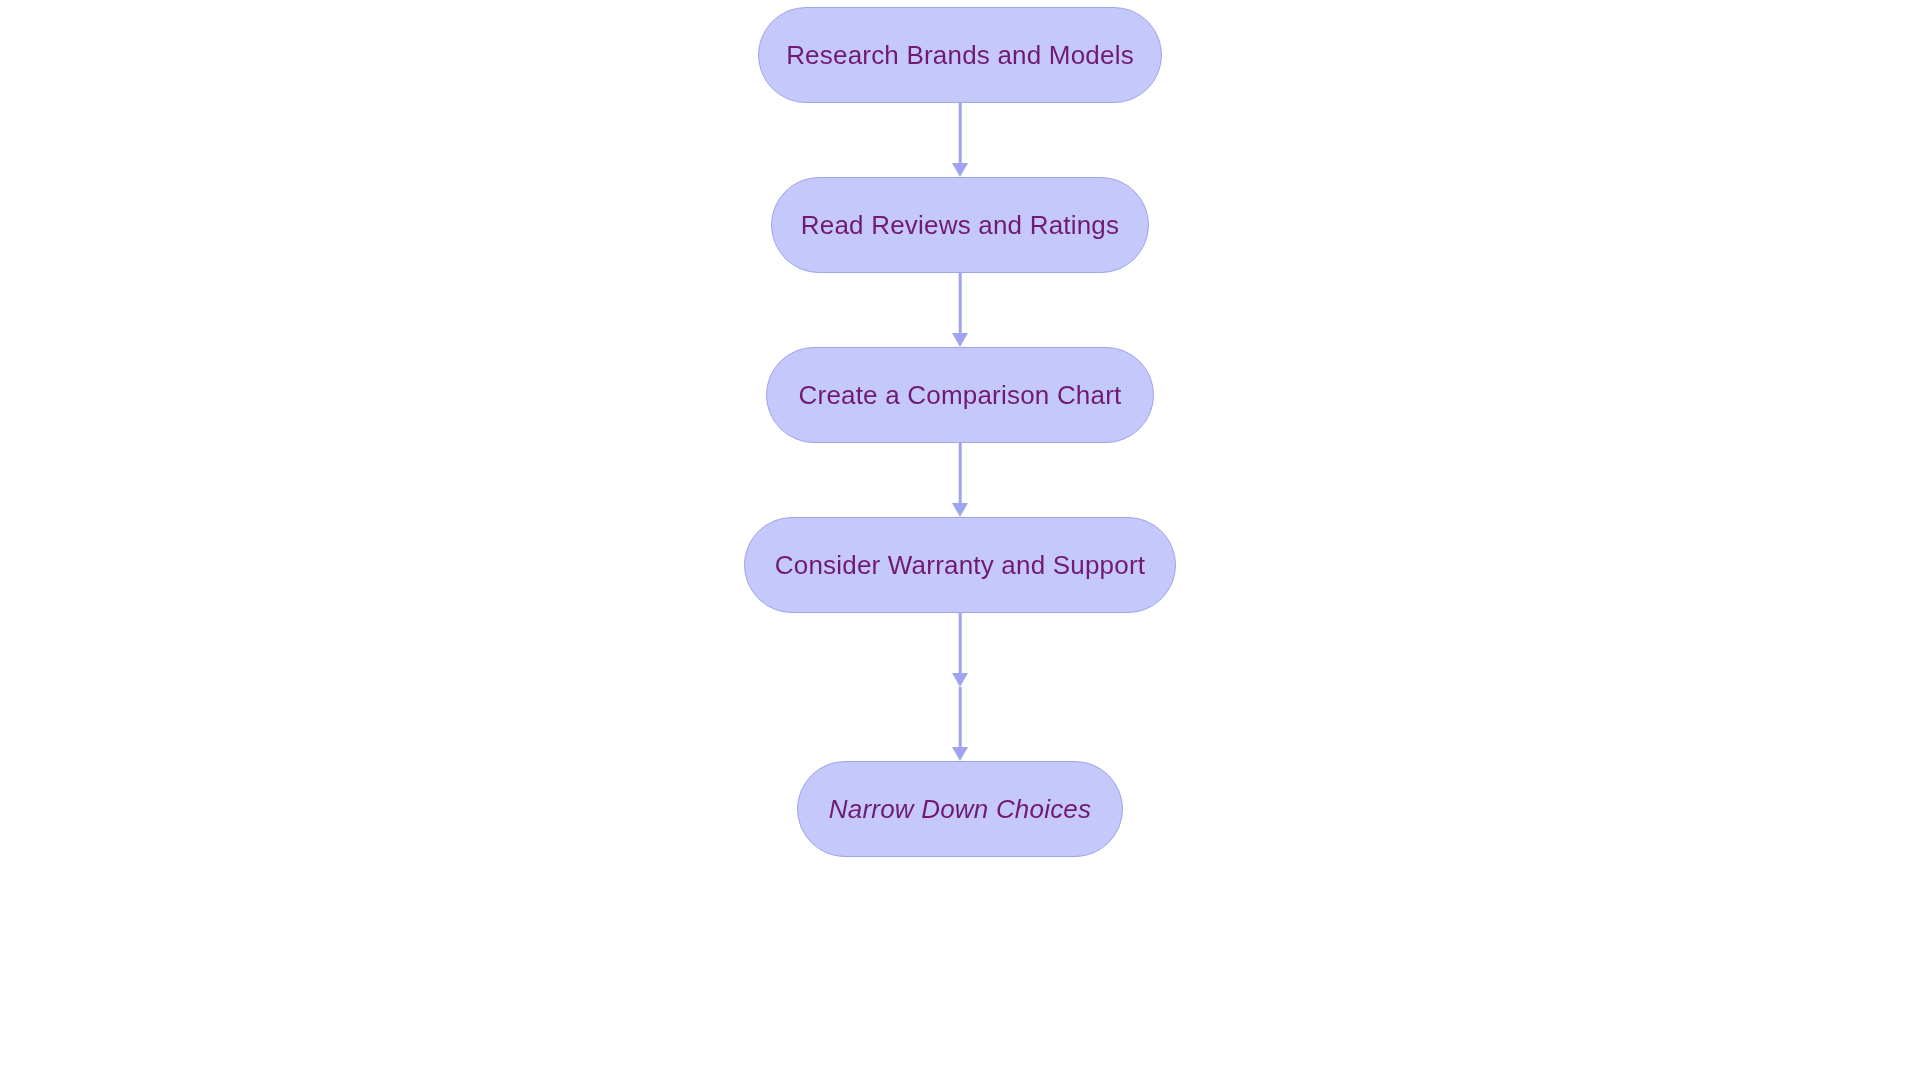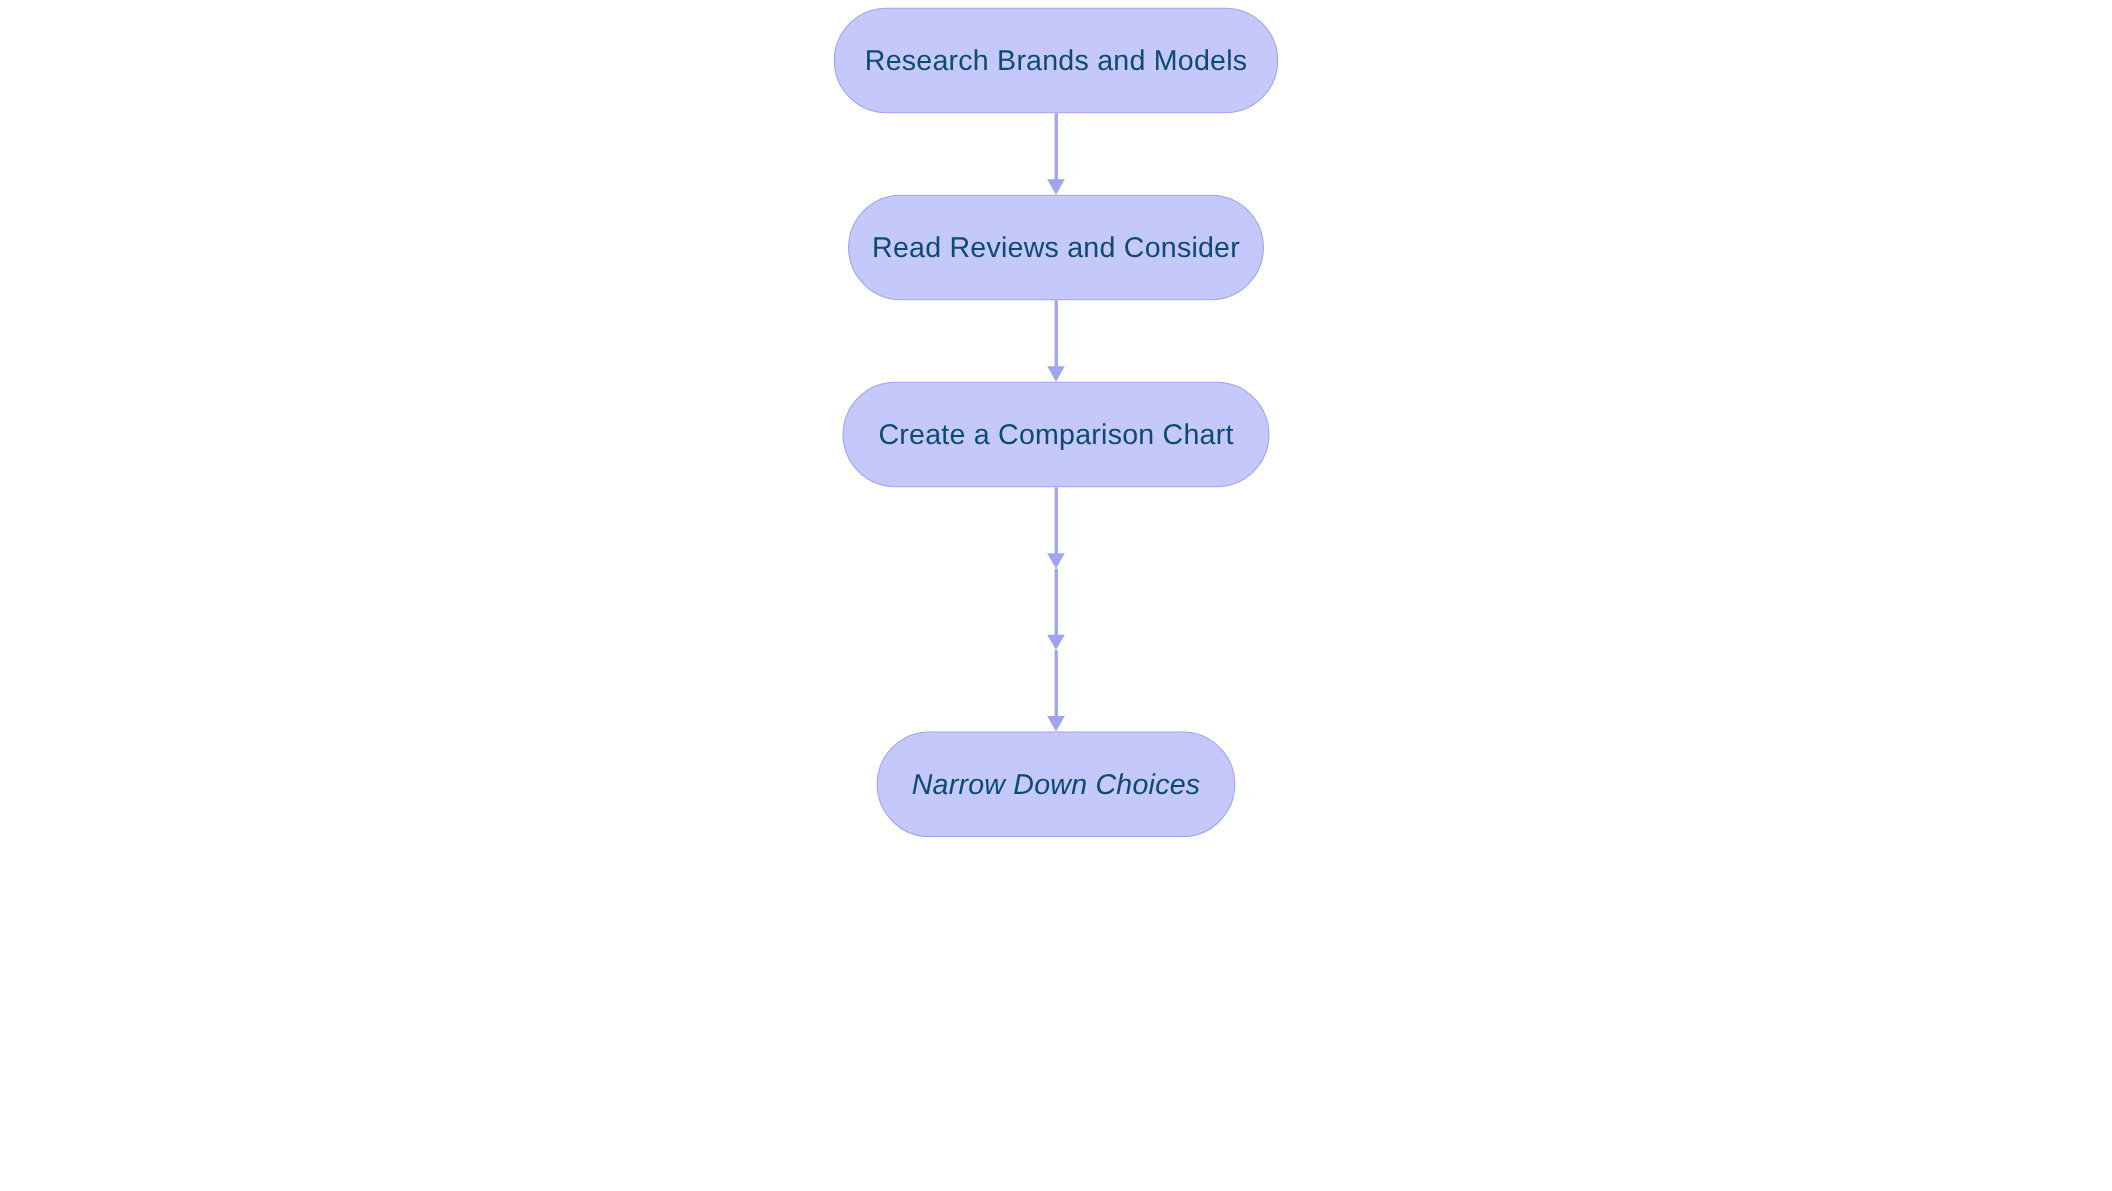--- a/index.html
+++ b/index.html
@@ -28,21 +28,21 @@
     align-items: center;
   }
   .node {
     box-sizing: border-box;
     display: flex;
     align-items: center;
     justify-content: center;
     background: #c5c8fa;
     border: 1.4px solid #9fa4f0;
     border-radius: 60px;
-    color: #0c4a6e;
+    color: #701a75;
     font-size: 26px;
     font-weight: 400;
     letter-spacing: 0.2px;
     white-space: nowrap;
     padding: 0 36px;
     height: 96px;
   }
   .node-label {
     line-height: 1;
   }
@@ -82,37 +82,40 @@
     <div class="node" style="width:404px; margin-top:7px;">
       <span class="node-label">Research Brands and Models</span>
     </div>
 
     <div class="connector" style="height:74px;">
       <span class="line"></span>
       <span class="arrow-head"></span>
     </div>
 
     <div class="node" style="width:378px;">
-      <span class="node-label">Read Reviews and Consider</span>
+      <span class="node-label">Read Reviews and Ratings</span>
     </div>
 
     <div class="connector" style="height:74px;">
       <span class="line"></span>
       <span class="arrow-head"></span>
     </div>
 
     <div class="node" style="width:388px;">
       <span class="node-label">Create a Comparison Chart</span>
     </div>
 
     <div class="connector" style="height:74px;">
       <span class="line"></span>
       <span class="arrow-head"></span>
     </div>
 
+    <div class="node" style="width:432px;">
+      <span class="node-label">Consider Warranty and Support</span>
+    </div>
 
     <div class="connector" style="height:74px;">
       <span class="line"></span>
       <span class="arrow-head"></span>
     </div>
 
 
     <div class="connector" style="height:74px;">
       <span class="line"></span>
       <span class="arrow-head"></span>

